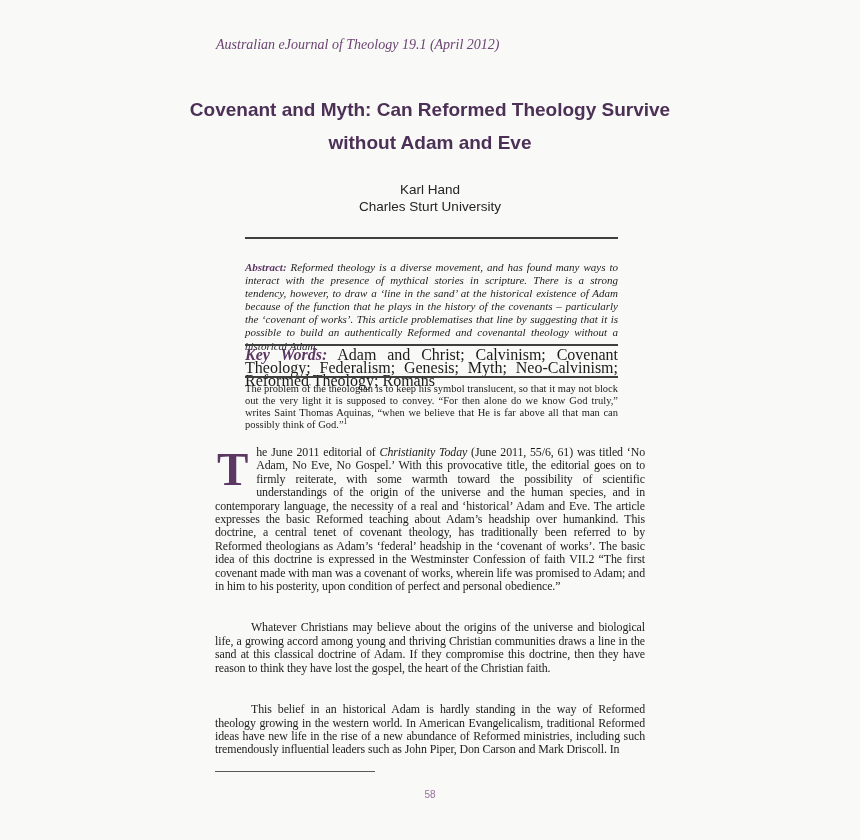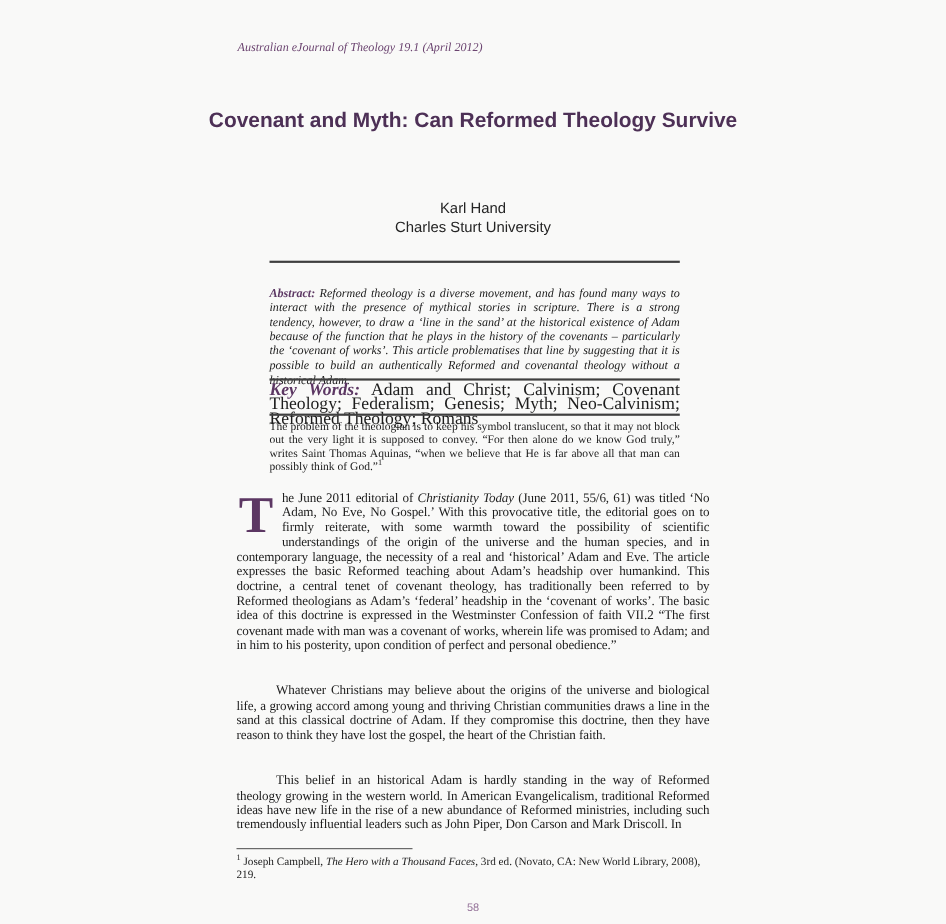--- a/index.html
+++ b/index.html
@@ -4,21 +4,21 @@
 <style>
   * { margin:0; padding:0; box-sizing:border-box; }
   html { background:#f9f9f8; }
   body {
     width:860px; height:840px; position:relative; overflow:hidden;
     background:#f9f9f8; color:#1c1c1c;
     font-family:"Liberation Serif", serif;
   }
   .journal-header {
     position:absolute; top:37px; left:216px;
-    font-size:11px; font-style:italic; color:#6b4470;
+    font-size:14px; font-style:italic; color:#6b4470;
   }
   .title {
     position:absolute; top:93px; left:0; width:860px; text-align:center;
     font-family:"Liberation Sans", sans-serif; font-size:19px;
     line-height:33px; color:#4d3056; font-weight:700;
   }
   .authors {
     position:absolute; top:181px; left:0; width:860px; text-align:center;
     font-family:"Liberation Sans", sans-serif; font-size:13.5px;
     line-height:17px; color:#242424;
@@ -58,20 +58,21 @@
     font-family:"Liberation Sans", sans-serif; font-size:10px; color:#96749a;
   }
 </style>
 </head>
 <body>
 
 <div class="journal-header">Australian eJournal of Theology 19.1 (April 2012)</div>
 
 <div class="title">
   <div>Covenant and Myth: Can Reformed Theology Survive</div>
+  <div>without Adam and Eve</div>
 </div>
 
 <div class="authors">
   <div>Karl Hand</div>
   <div>Charles Sturt University</div>
 </div>
 
 <div class="rule rule-abstract-top"></div>
 
 <div class="abstract"><span class="label">Abstract:</span><span> Reformed theology is a diverse movement, and has found many ways to interact with the presence of mythical stories in scripture. There is a strong tendency, however, to draw a ‘line in the sand’ at the historical existence of Adam because of the function that he plays in the history of the covenants – particularly the ‘covenant of works’. This article problematises that line by suggesting that it is possible to build an authentically Reformed and covenantal theology without a historical Adam.</span></div>
@@ -83,16 +84,15 @@
 <div class="rule rule-keywords-bottom"></div>
 
 <div class="epigraph"><span>The problem of the theologian is to keep his symbol translucent, so that it may not block out the very light it is supposed to convey. “For then alone do we know God truly,” writes Saint Thomas Aquinas, “when we believe that He is far above all that man can possibly think of God.”</span><sup>1</sup></div>
 
 <div class="main">
   <p><span class="dropcap">T</span><span>he June 2011 editorial of </span><span class="it">Christianity Today</span><span> (June 2011, 55/6, 61) was titled ‘No Adam, No Eve, No Gospel.’ With this provocative title, the editorial goes on to firmly reiterate, with some warmth toward the possibility of scientific understandings of the origin of the universe and the human species, and in contemporary language, the necessity of a real and ‘historical’ Adam and Eve. The article expresses the basic Reformed teaching about Adam’s headship over humankind. This doctrine, a central tenet of covenant theology, has traditionally been referred to by Reformed theologians as Adam’s ‘federal’ headship in the ‘covenant of works’. The basic idea of this doctrine is expressed in the Westminster Confession of faith VII.2 “The first covenant made with man was a covenant of works, wherein life was promised to Adam; and in him to his posterity, upon condition of perfect and personal obedience.”</span></p>
   <p>Whatever Christians may believe about the origins of the universe and biological life, a growing accord among young and thriving Christian communities draws a line in the sand at this classical doctrine of Adam. If they compromise this doctrine, then they have reason to think they have lost the gospel, the heart of the Christian faith.</p>
   <p>This belief in an historical Adam is hardly standing in the way of Reformed theology growing in the western world. In American Evangelicalism, traditional Reformed ideas have new life in the rise of a new abundance of Reformed ministries, including such tremendously influential leaders such as John Piper, Don Carson and Mark Driscoll. In</p>
 
   <div class="footnote-rule"></div>
-  <div class="footnote"><sup>1</sup><span> Joseph Campbell, </span><span class="it">The Hero with a Thousand Faces</span><span>, 3rd ed. (Novato, CA: New World Library, 2008), 219.</span></div>
 
   <div class="page-number">58</div>
 </div>
 
 </body></html>

